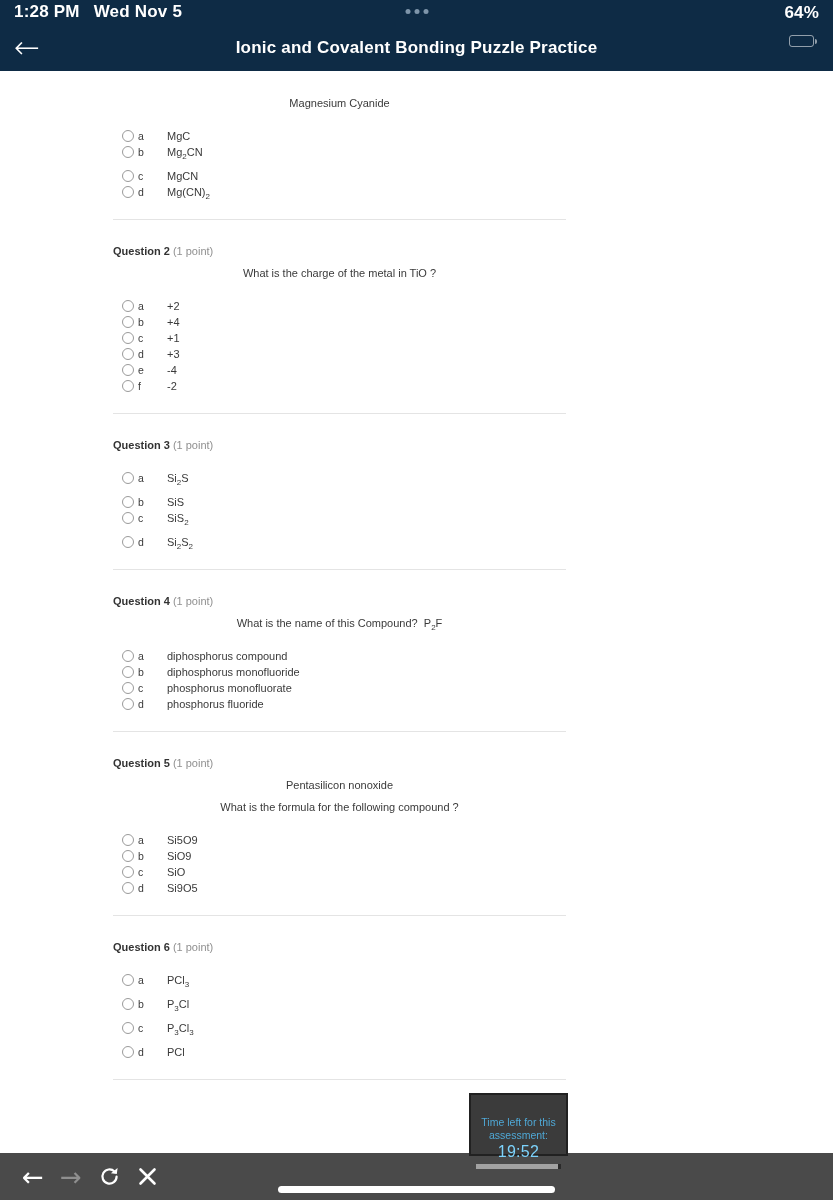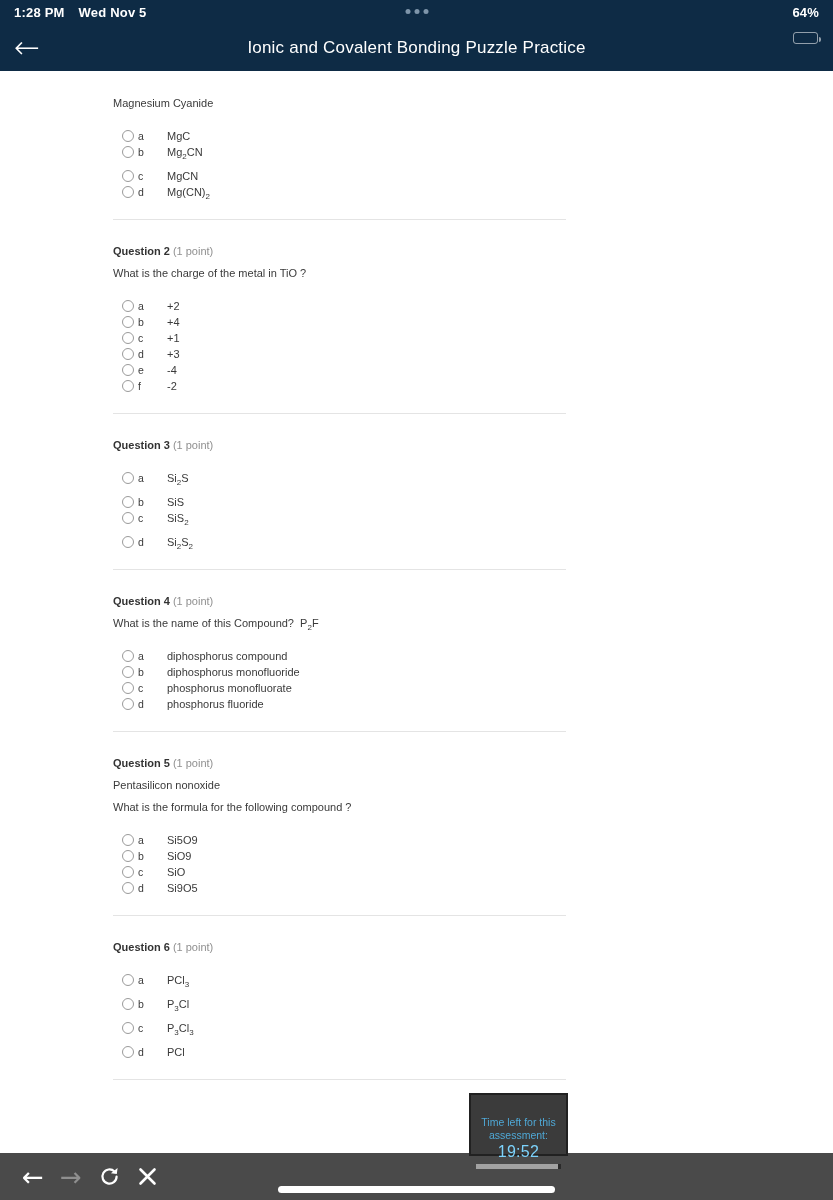--- a/index.html
+++ b/index.html
@@ -3,38 +3,38 @@
 <meta charset="utf-8">
 <style>
   html,body{margin:0;padding:0;}
   body{
     width:833px;height:1200px;position:relative;overflow:hidden;
     background:#ffffff;font-family:"Liberation Sans",sans-serif;
     -webkit-font-smoothing:antialiased;
   }
   
   .topbar{position:absolute;top:0;left:0;width:833px;height:71px;background:#0e2b45;color:#fff;z-index:4;}
-  .statusbar{position:relative;height:24px;display:flex;align-items:center;padding:0 14px;font-size:13px;font-weight:700;letter-spacing:.2px;}
+  .statusbar{position:relative;height:24px;display:flex;align-items:center;padding:0 14px;font-size:17px;font-weight:700;letter-spacing:.2px;}
   .status-date{margin-left:14px;font-weight:700;}
   .multitask-dots{position:absolute;left:50%;top:9px;transform:translateX(-50%);display:flex;gap:4px;}
   .multitask-dots i{width:5px;height:5px;border-radius:50%;background:#7e95aa;display:block;}
   .status-right{margin-left:auto;display:flex;align-items:center;gap:12px;font-weight:700;flex-direction:column;}
   .battery{position:relative;width:25px;height:12px;border:1px solid rgba(255,255,255,.55);border-radius:3px;padding:1px;box-sizing:border-box;}
   .battery-fill{height:100%;background:#fff;border-radius:1.5px;}
   .battery-nub{position:absolute;right:-4px;top:3.5px;width:2.5px;height:5px;background:rgba(255,255,255,.55);border-radius:0 2px 2px 0;}
   .navrow{position:relative;height:47px;display:flex;align-items:center;justify-content:center;}
   .back-btn{position:absolute;left:14px;top:2px;color:#fff;font-size:31px;font-weight:300;line-height:42px;font-family:"DejaVu Sans",sans-serif;cursor:pointer;}
-  .nav-title{font-size:17px;font-weight:400;letter-spacing:.2px;}
+  .nav-title{font-size:17px;font-weight:700;letter-spacing:.2px;}
 
   
   .content{position:absolute;top:71px;left:113px;width:453px;color:#3a3a3a;z-index:1;}
   .qheader{margin-top:25px;font-size:11px;line-height:13px;}
   .qnum{font-weight:700;color:#333;}
   .qpts{color:#909090;}
-  .qprompt{margin-top:9px;font-size:11px;line-height:13px;color:#3a3a3a;}
+  .qprompt{margin-top:9px;font-size:11px;line-height:13px;color:#3a3a3a;text-align:center;}
   .question:first-child .qprompt{margin-top:26px;}
   .opts{margin-top:18px;}
   .opt{display:flex;align-items:center;height:16px;font-size:11px;cursor:pointer;}
   .opt.has-sub{margin-bottom:8px;}
   .radio{flex:0 0 auto;width:12px;height:12px;border:1.5px solid #9a9a9a;border-radius:50%;margin-left:9px;box-sizing:border-box;background:#fff;}
   .letter{margin-left:4px;width:29px;color:#3a3a3a;font-size:10.5px;}
   .optext{color:#3a3a3a;white-space:pre;}
   sub{font-size:8px;line-height:0;}
   .divider{border:none;border-top:1px solid #e4e4e4;margin:19px 0 0 0;height:0;}
 

